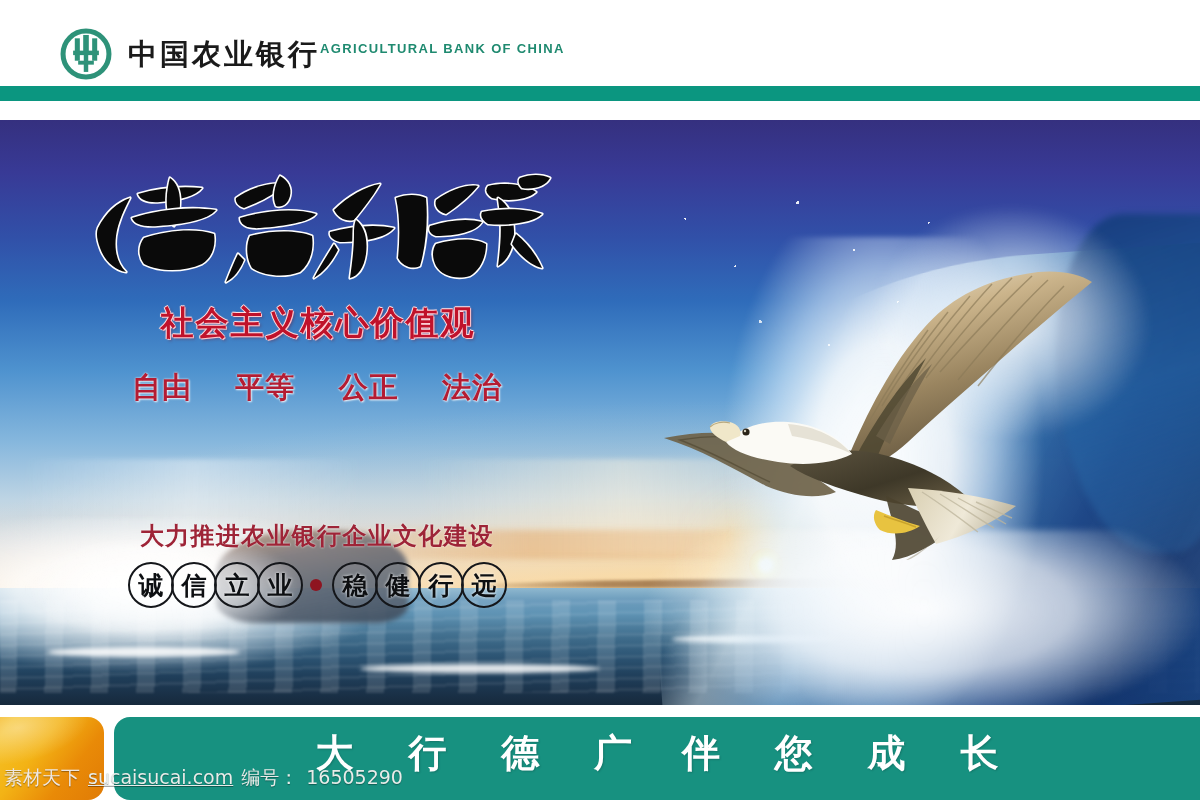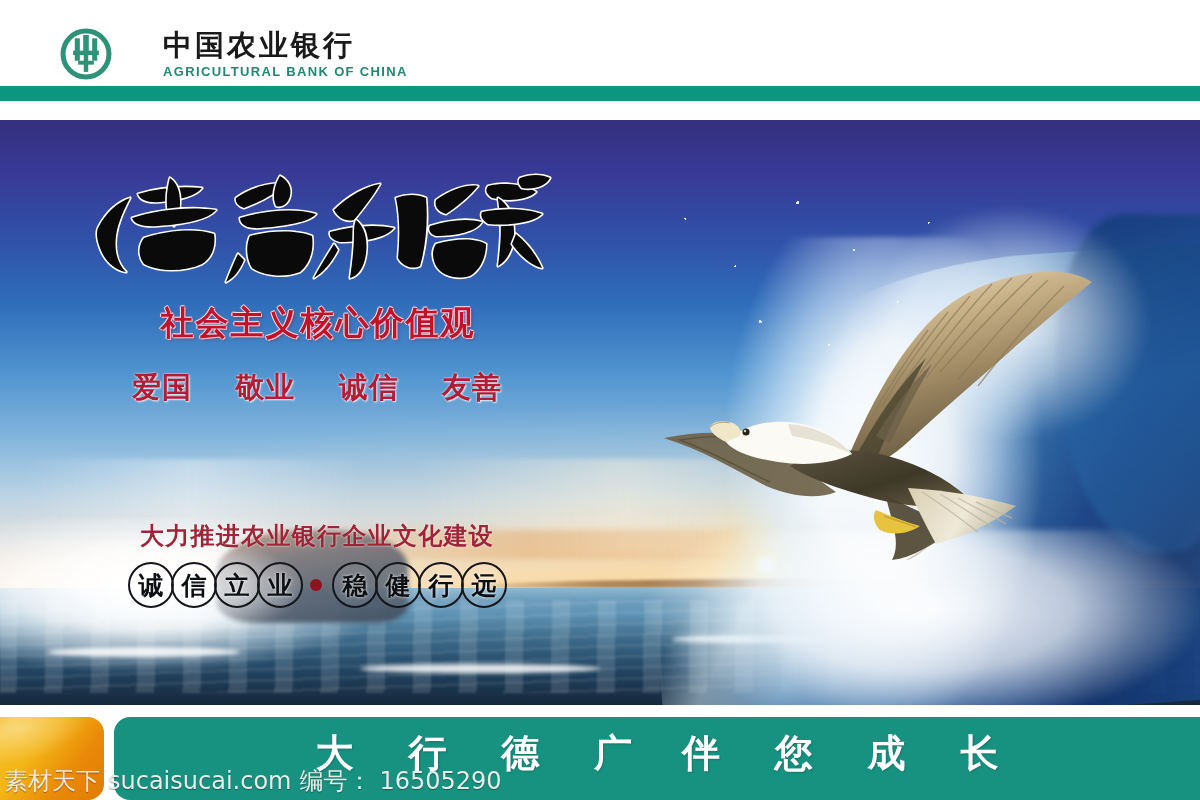--- a/index.html
+++ b/index.html
@@ -3,21 +3,21 @@
 <meta charset="utf-8">
 <style>
   html,body{margin:0;padding:0;background:#fff;}
   body{width:1200px;height:800px;font-family:"DejaVu Sans","Liberation Sans",sans-serif;overflow:hidden;}
   .poster{position:relative;width:1200px;height:800px;background:#ffffff;overflow:hidden;}
 
   
   .header{position:absolute;left:0;top:0;width:1200px;height:86px;background:#ffffff;}
   .logo-wrap{position:absolute;left:58px;top:26px;display:flex;align-items:center;gap:14px;}
   .logo-mark{width:56px;height:56px;flex:0 0 56px;}
-  .logo-text{display:flex;flex-direction:column;justify-content:center;margin-left:35px;}
+  .logo-text{display:flex;flex-direction:row;justify-content:center;}
   .logo-cn{font-family:"DejaVu Sans","Liberation Sans",sans-serif;font-size:29px;font-weight:700;color:#1a1a1a;letter-spacing:3px;line-height:1.12;}
   .logo-en{font-family:"Liberation Sans",sans-serif;font-size:13px;font-weight:700;color:#1f8a70;letter-spacing:1.35px;margin-top:3px;}
 
   .green-rule{position:absolute;left:0;top:86px;width:1200px;height:15px;background:#0b9680;}
   .white-rule{position:absolute;left:0;top:101px;width:1200px;height:19px;background:#ffffff;}
 
   
   .stage{position:absolute;left:0;top:120px;width:1200px;height:585px;overflow:hidden;background:#fdba74;}
 
   .sky{position:absolute;inset:0;
@@ -148,24 +148,24 @@
     transform:rotate(-12deg);}
   .green-banner{position:absolute;left:114px;top:12px;width:1086px;height:83px;
     background:#179180;border-radius:16px 0 0 16px;overflow:hidden;}
   .slogan{position:absolute;left:0;right:0;top:18px;text-align:center;
     font-family:Liberation Mono, monospace;font-size:38px;font-weight:700;color:#ffffff;letter-spacing:16px;
     text-indent:16px;line-height:1.1;text-shadow:1px 1px 2px rgba(0,0,0,.18);}
   .slogan .gap{display:inline-block;width:34px;}
 
   
   .watermark{position:absolute;left:4px;top:765px;display:flex;align-items:baseline;gap:8px;z-index:40;
-    font-family:"DejaVu Sans","Liberation Sans",sans-serif;font-size:24px;color:#d9d9d9;
+    font-family:"DejaVu Sans","Liberation Sans",sans-serif;font-size:19px;color:#d9d9d9;
     text-shadow:0 1px 1px rgba(0,0,0,.35);white-space:nowrap;}
   .watermark .wm-cn{color:#efe7e0;}
-  .watermark .wm-site{color:#e8ece9;}
+  .watermark .wm-site{color:#e8ece9;text-decoration:underline;}
   .watermark .wm-no{color:#e8ece9;}
 </style>
 </head>
 <body>
 
 <div class="poster">
 
   <div class="header">
     <div class="logo-wrap">
       <span class="logo-mark">
@@ -339,24 +339,24 @@
 
           <path d="M436 14 C 446 10, 458 10, 466 14 C 462 22, 450 26, 438 24 C 434 20, 434 16, 436 14 Z"></path>
         </g>
       </svg>
     </div>
 
     <div class="redhead">社会主义核心价值观</div>
 
     <div class="values">
       <div class="vrow">
-        <span>爱国</span>
-        <span>敬业</span>
-        <span>诚信</span>
-        <span>友善</span>
+        <span>自由</span>
+        <span>平等</span>
+        <span>公正</span>
+        <span>法治</span>
       </div>
     </div>
 
     <div class="subline">大力推进农业银行企业文化建设</div>
 
     <div class="motto">
       <div class="ring">
           <span>诚</span>
         </div>
       <div class="ring">

